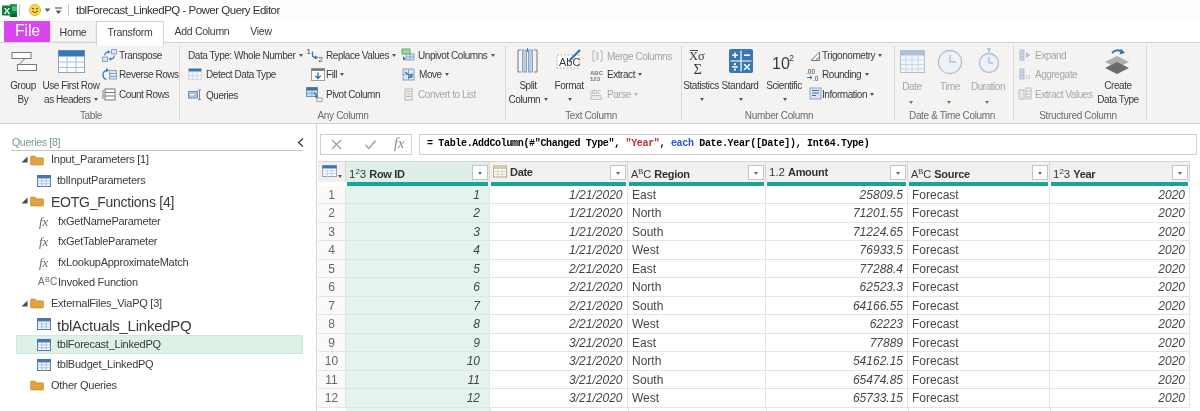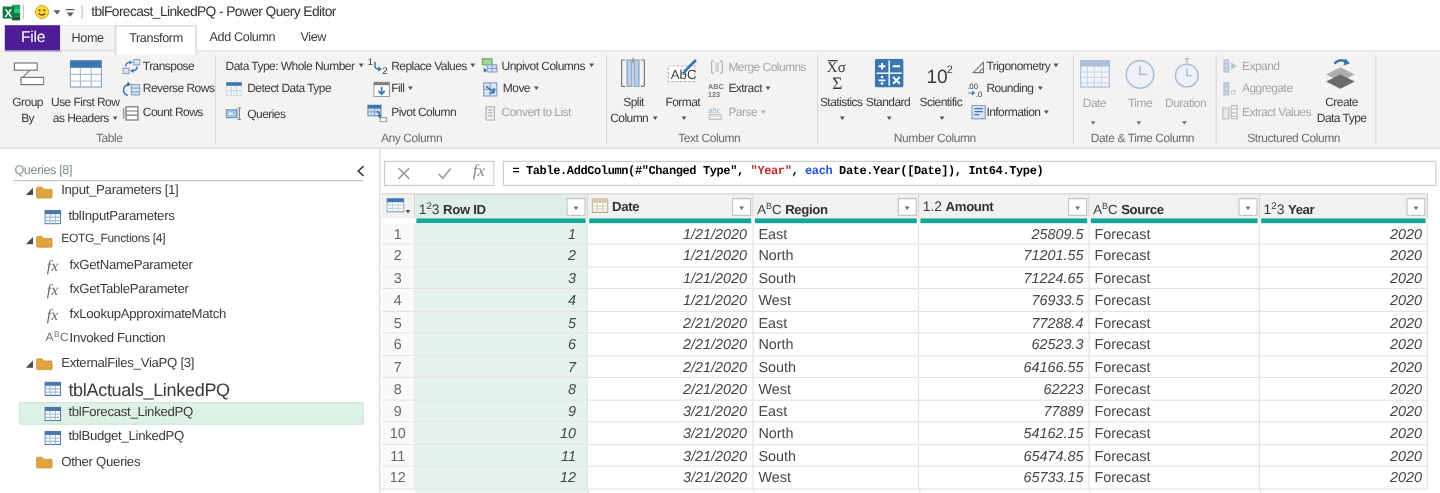--- a/index.html
+++ b/index.html
@@ -36,21 +36,21 @@
 <svg class="a" style="left:44px;top:8px" width="7" height="5" viewBox="0 0 7 5">
     <path d="M0.5 0.5 L3.5 4 L6.5 0.5 Z" fill="#605e5c"></path>
   </svg>
 <svg class="a" style="left:54px;top:7px" width="9" height="8" viewBox="0 0 9 8">
 <path d="M1 1 H8" stroke="#605e5c" stroke-width="1.2"></path>
 <path d="M1.5 3.5 L4.5 7 L7.5 3.5 Z" fill="#605e5c"></path>
 </svg>
 <div class="a" style="left:68px;top:4px;width:1px;height:12px;background:#c8c6c4"></div>
 <div class="a" style="left:76px;top:3.5px;font-size:11.5px;letter-spacing:-0.5px;color:#333">tblForecast_LinkedPQ - Power Query Editor</div>
 <div class="a" style="left:0;top:21px;width:1200px;height:22px;background:#fff"></div>
-<div class="a ct" style="left:4px;top:21px;width:47px;height:32px;background:#4c1d95;color:#fff;line-height:20px;font-size:13px;letter-spacing:-0.2px">File</div>
+<div class="a ct" style="left:4px;top:21px;width:47px;height:32px;background:#d946ef;color:#fff;line-height:20px;font-size:16px;letter-spacing:-0.2px">File</div>
 <div class="a ct" style="left:50px;top:21px;width:46px;height:21px;background:#f6f5f4;border:1px solid #eceae8;line-height:20px;font-size:10.5px;letter-spacing:-0.3px;white-space:nowrap">Home</div>
 <div class="a ct" style="left:96px;top:21px;width:68px;height:25px;background:#fff;border:1px solid #d4d2d0;border-bottom:none;line-height:20px;font-size:10.5px;letter-spacing:-0.3px;white-space:nowrap;z-index:5">Transform</div>
 <div class="a ct" style="left:166px;top:21px;width:72px;height:21px;line-height:20px;font-size:10.5px;letter-spacing:-0.3px;white-space:nowrap">Add Column</div>
 <div class="a ct" style="left:243px;top:21px;width:36px;height:21px;line-height:20px;font-size:10.5px;letter-spacing:-0.3px;white-space:nowrap">View</div>
 <div class="a" style="left:0;top:42px;width:1200px;height:1px;background:#d8d6d4"></div>
 <div class="a" style="left:0;top:43px;width:1200px;height:81px;background:#f4f3f2;border-bottom:1px solid #d8d6d4"></div>
 <div class="a sep" style="left:179px;top:46px;height:74px"></div>
 <div class="a sep" style="left:505px;top:46px;height:74px"></div>
 <div class="a sep" style="left:681px;top:46px;height:74px"></div>
 <div class="a sep" style="left:894px;top:46px;height:74px"></div>
@@ -277,21 +277,21 @@
 <rect x="0.5" y="0.5" width="13" height="3" fill="#4a77ad"></rect>
 <path d="M0.5 6 H13.5 M0.5 8.8 H13.5 M4.8 3.5 V11.5 M9.2 3.5 V11.5" stroke="#a5bcd8"></path>
   </svg>
 <div class="a" style="left:57px;top:173.8px;font-size:11px;letter-spacing:-0.25px">tblInputParameters</div>
 <svg class="a" style="left:21px;top:197.2px" width="7" height="7" viewBox="0 0 7 7">
     <path d="M6.5 0.5 V6.5 H0.5 Z" fill="#4c4a48"></path>
   </svg>
 <svg class="a" style="left:30px;top:195.75px" width="14" height="11" viewBox="0 0 14 11">
     <path d="M0.5 2 Q0.5 1 1.5 1 H5 L6.5 2.8 H12.5 Q13.5 2.8 13.5 3.8 V9 Q13.5 10 12.5 10 H1.5 Q0.5 10 0.5 9 Z" fill="#e0a33e" stroke="#c08a2e" stroke-width="0.6"></path>
   </svg>
-<div class="a" style="left:51px;top:194.2px;font-size:10px;letter-spacing:-0.25px">EOTG_Functions [4]</div>
+<div class="a" style="left:51px;top:194.2px;font-size:14px;letter-spacing:-0.25px">EOTG_Functions [4]</div>
 <div class="a" style="left:39px;top:213.8px;font-family:'Liberation Serif',serif;font-style:italic;font-size:13px;color:#6d6a67">fx</div>
 <div class="a" style="left:58px;top:214.8px;font-size:11px;letter-spacing:-0.25px">fxGetNameParameter</div>
 <div class="a" style="left:39px;top:234.2px;font-family:'Liberation Serif',serif;font-style:italic;font-size:13px;color:#6d6a67">fx</div>
 <div class="a" style="left:58px;top:235.2px;font-size:11px;letter-spacing:-0.25px">fxGetTableParameter</div>
 <div class="a" style="left:39px;top:254.8px;font-family:'Liberation Serif',serif;font-style:italic;font-size:13px;color:#6d6a67">fx</div>
 <div class="a" style="left:58px;top:255.8px;font-size:11px;letter-spacing:-0.25px">fxLookupApproximateMatch</div>
 <div class="a" style="left:38px;top:276.2px;font-size:10px;color:#6d6a67;letter-spacing:0.3px">A<span style="font-size:7px;vertical-align:3px">B</span>C</div>
 <div class="a" style="left:58px;top:276.2px;font-size:11px;letter-spacing:-0.25px">Invoked Function</div>
 <svg class="a" style="left:21px;top:299.8px" width="7" height="7" viewBox="0 0 7 7">
     <path d="M6.5 0.5 V6.5 H0.5 Z" fill="#4c4a48"></path>

